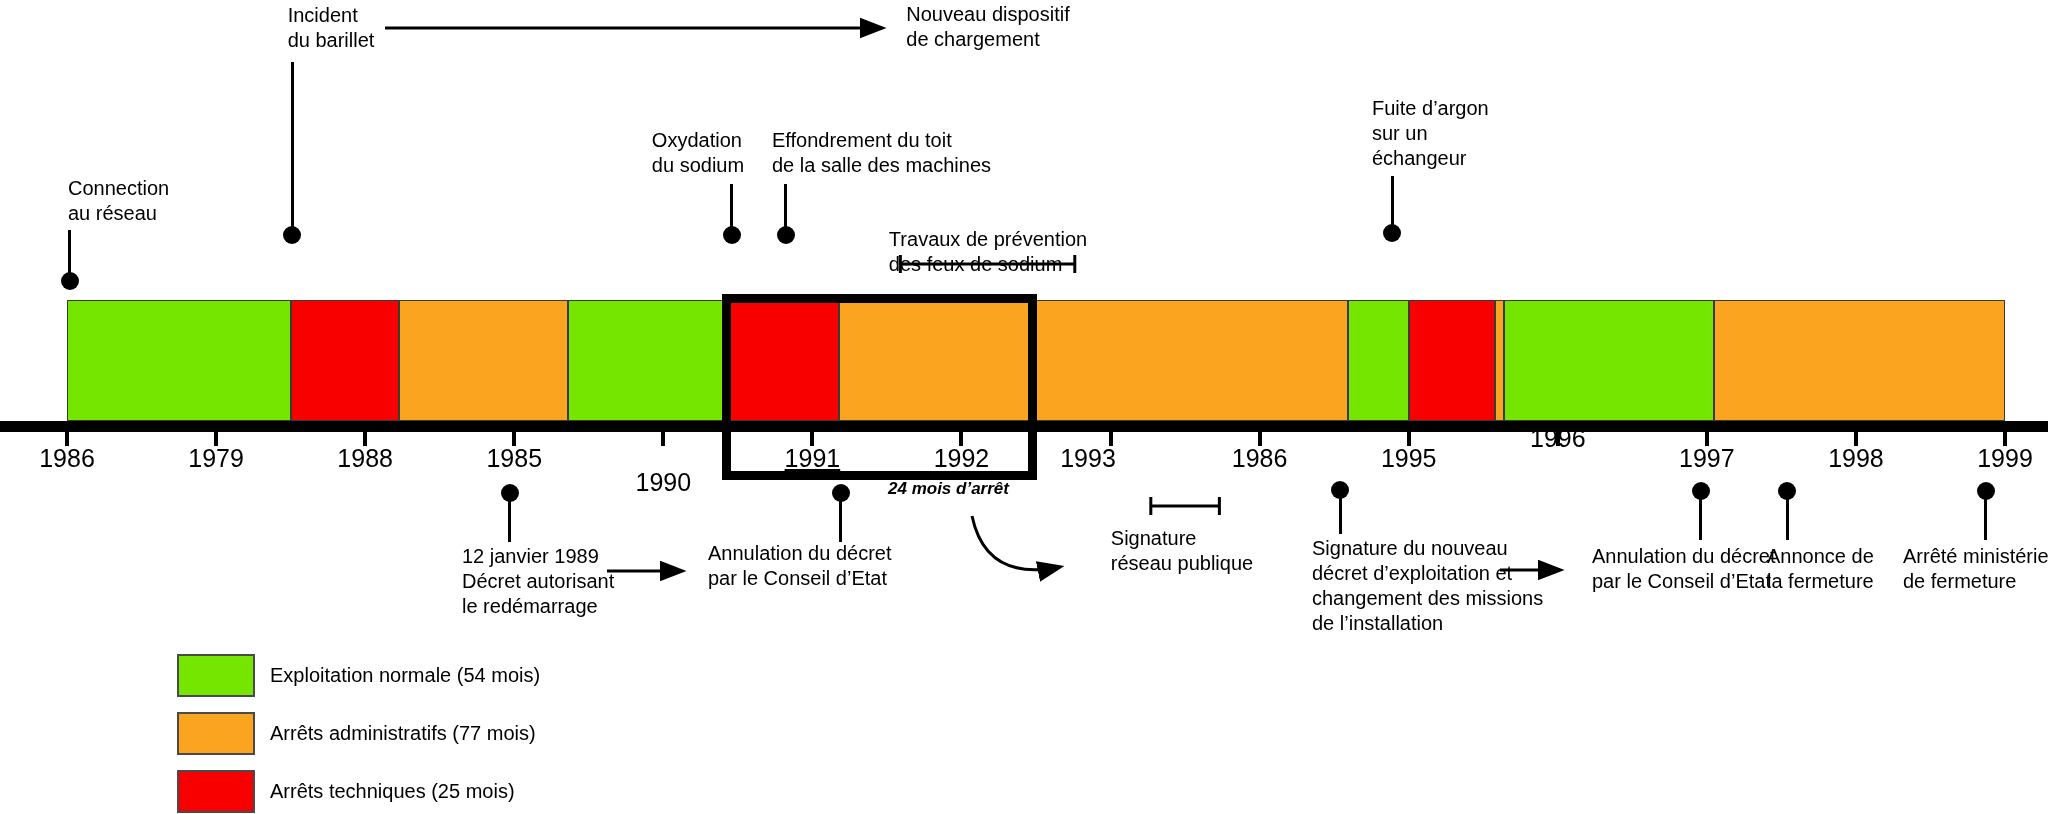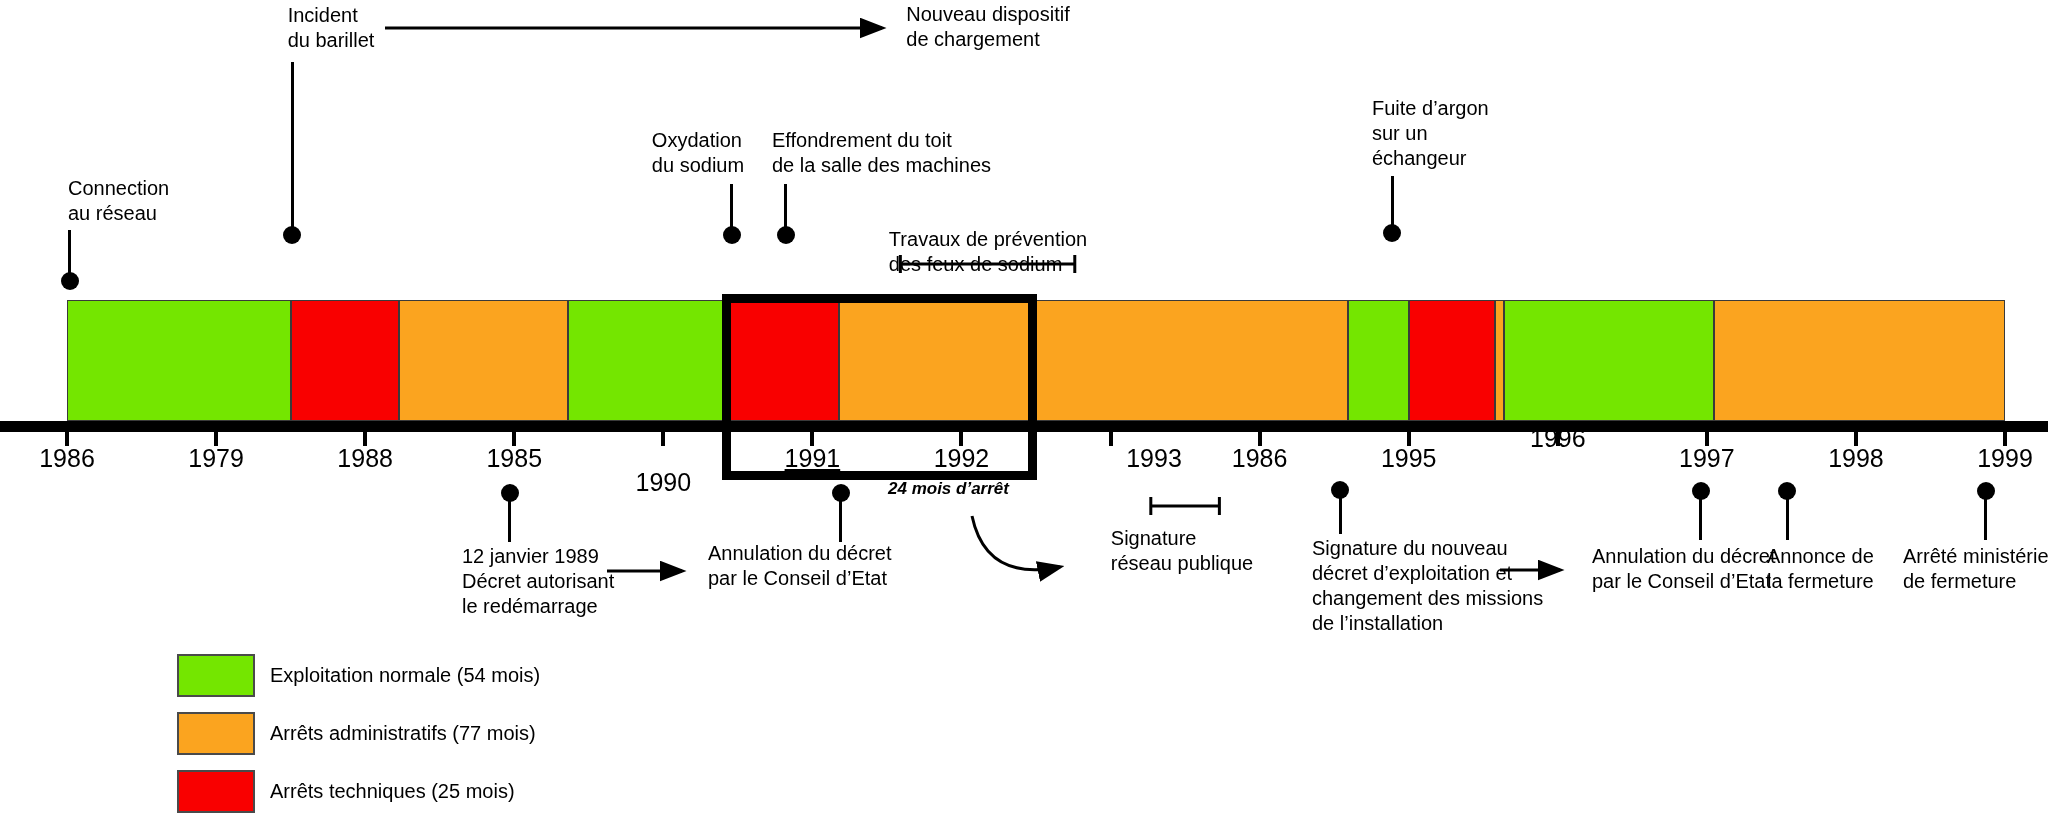--- a/index.html
+++ b/index.html
@@ -53,21 +53,21 @@
       <div class="abs year-label" style="left: 320.16px; top: 444px;">1988</div>
       <div class="abs tick" style="left: 512.24px; top: 431px;"></div>
       <div class="abs year-label" style="left: 469.24px; top: 444px;">1985</div>
       <div class="abs tick" style="left: 661.32px; top: 431px;"></div>
       <div class="abs year-label" style="left: 618.32px; top: 468px;">1990</div>
       <div class="abs tick" style="left: 810.4px; top: 431px;"></div>
       <div class="abs year-label" style="left: 767.4px; top: 444px; text-decoration: underline;">1991</div>
       <div class="abs tick" style="left: 959.48px; top: 431px;"></div>
       <div class="abs year-label" style="left: 916.48px; top: 444px;">1992</div>
       <div class="abs tick" style="left: 1108.56px; top: 431px;"></div>
-      <div class="abs year-label" style="left: 1109px; top: 444px;">1993</div>
+      <div class="abs year-label" style="left: 1043px; top: 444px;">1993</div>
       <div class="abs tick" style="left: 1257.64px; top: 431px;"></div>
       <div class="abs year-label" style="left: 1214.64px; top: 444px;">1986</div>
       <div class="abs tick" style="left: 1406.72px; top: 431px;"></div>
       <div class="abs year-label" style="left: 1363.72px; top: 444px;">1995</div>
       <div class="abs tick" style="left: 1555.8px; top: 431px;"></div>
       <div class="abs year-label" style="left: 1512.8px; top: 424px;">1996</div>
       <div class="abs tick" style="left: 1704.88px; top: 431px;"></div>
       <div class="abs year-label" style="left: 1661.88px; top: 444px;">1997</div>
       <div class="abs tick" style="left: 1853.96px; top: 431px;"></div>
       <div class="abs year-label" style="left: 1810.96px; top: 444px;">1998</div>

